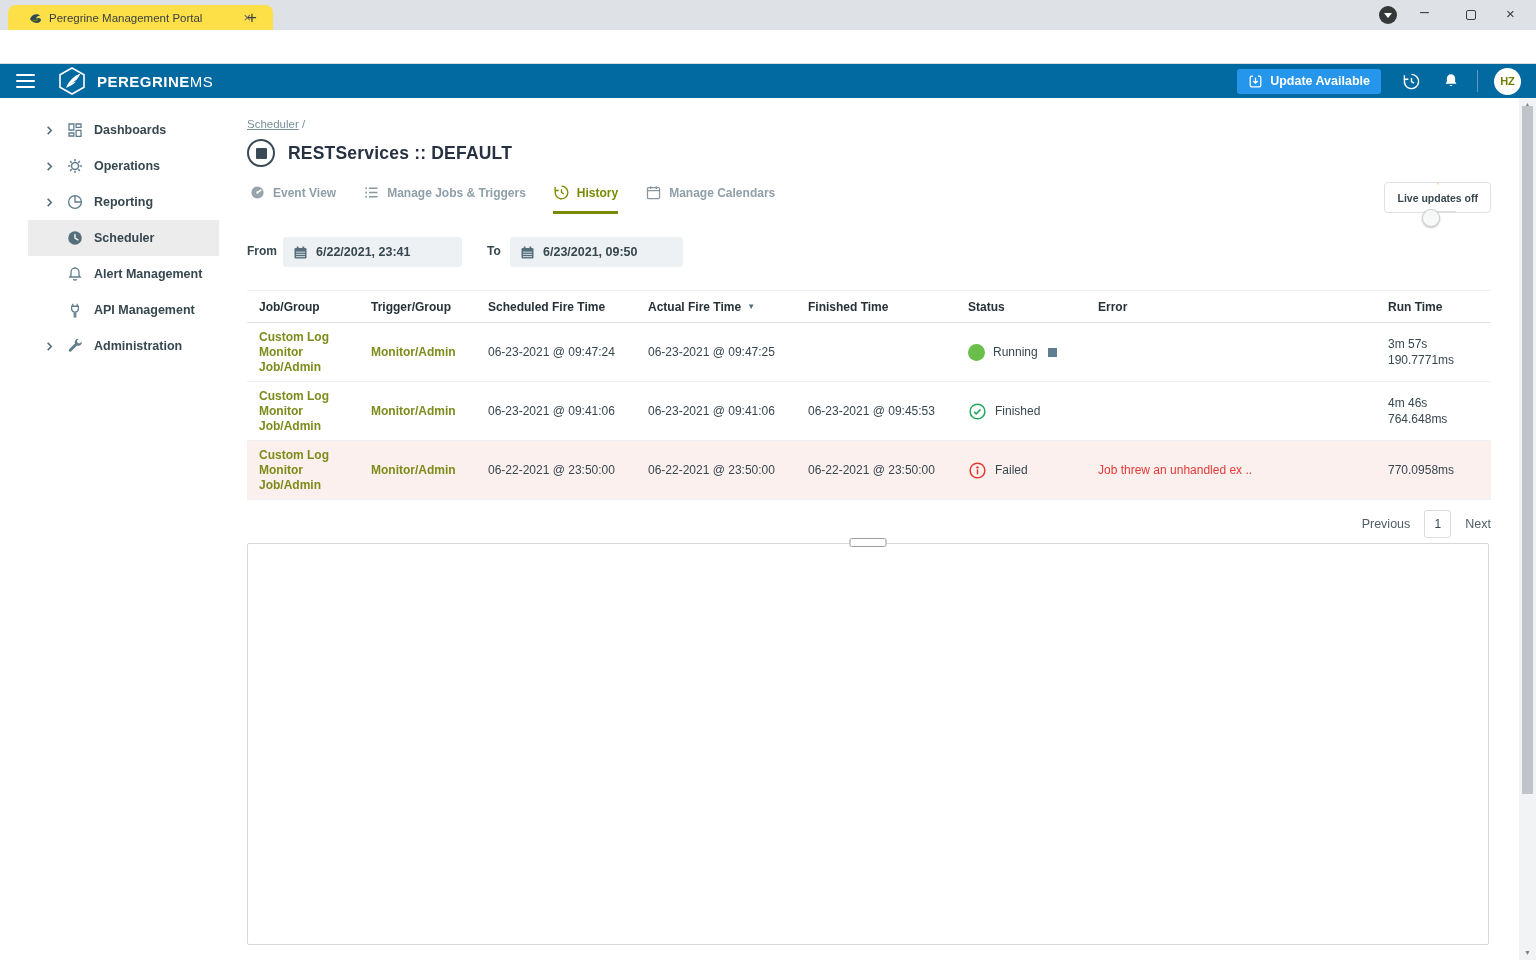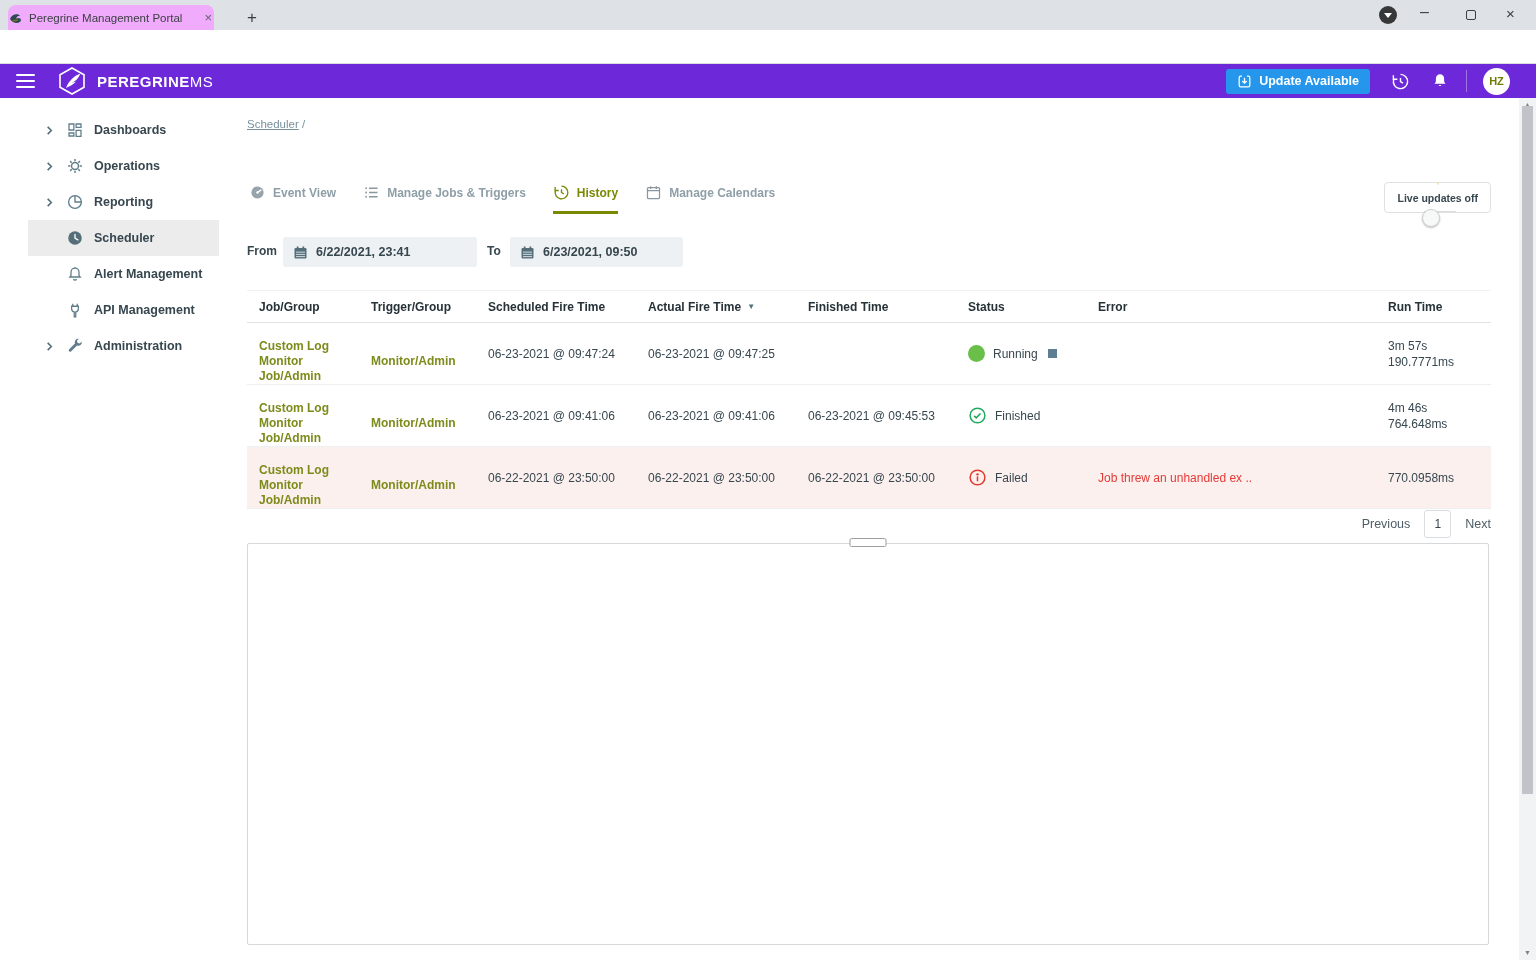--- a/index.html
+++ b/index.html
@@ -6,22 +6,22 @@
   html,body { width:1536px; height:960px; }
   body {
     font-family:"Liberation Sans", sans-serif;
     background:#fff; overflow:hidden; position:relative;
     -webkit-font-smoothing:antialiased;
   }
   svg { display:block; }
 
   
   .tabbar { position:absolute; left:0; top:0; width:1536px; height:30px; background:#dee1e6; }
-  .btab { position:absolute; left:8px; top:5px; width:206px; height:25px; background:#f0abfc;
-          border-radius:8px 8px 0 0; display:flex; align-items:center; gap:7px; padding:0 0;
+  .btab { position:absolute; left:8px; top:5px; width:265px; height:25px; background:#fde047;
+          border-radius:8px 8px 0 0; display:flex; align-items:center; gap:7px; padding:0 20px;
           font-size:11.5px; color:#3c4043; }
   .btab-title { flex:1; white-space:nowrap; overflow:hidden; text-overflow:ellipsis; }
   .btab-close { font-size:13px; color:#5f6368; cursor:pointer; padding:0 2px; }
   .newtab { position:absolute; left:238px; top:5px; width:28px; height:25px; display:flex;
             align-items:center; justify-content:center; font-size:17px; color:#3c4043; cursor:pointer; }
   .win-update { position:absolute; left:1379px; top:6px; width:18px; height:18px; border-radius:50%;
                 background:#37383a; display:flex; align-items:center; justify-content:center; cursor:pointer; }
   .win-update .chev { width:0; height:0; border-left:4px solid transparent; border-right:4px solid transparent;
                       border-top:5px solid #fff; margin-top:1px; }
   .win-min { position:absolute; left:1420px; top:3px; font-size:16px; color:#3c4043; cursor:pointer; }
@@ -42,22 +42,22 @@
            border-radius:3px; color:#fff; font-size:11px; font-weight:bold; display:flex;
            align-items:center; justify-content:center; cursor:pointer; }
   .ext-mag { position:absolute; left:1422px; top:37px; cursor:pointer; }
   .ext-puzzle { position:absolute; left:1452px; top:38px; cursor:pointer; }
   .ext-avatar { position:absolute; left:1477px; top:36px; width:22px; height:22px; border-radius:50%;
                 background:#7c3aca; color:#fff; font-size:11px; font-weight:bold; display:flex;
                 align-items:center; justify-content:center; cursor:pointer; }
   .dots { position:absolute; left:1512px; top:37px; font-size:15px; color:#5f6368; cursor:pointer; }
 
   
-  .appheader { position:absolute; left:0; top:64px; width:1536px; height:34px; background:#6d28d9;
-               display:flex; align-items:center; color:#fff; padding-right:26px; }
+  .appheader { position:absolute; left:0; top:64px; width:1536px; height:34px; background:#0369a1;
+               display:flex; align-items:center; color:#fff; padding-right:15px; }
   .hamburger { margin-left:16px; width:19px; height:14px; display:flex; flex-direction:column;
                justify-content:space-between; cursor:pointer; }
   .hamburger i { display:block; height:2.2px; background:#fff; border-radius:1px; }
   .logo { margin-left:22px; }
   .brand { margin-left:10px; font-size:15px; letter-spacing:.5px; }
   .brand b { font-weight:bold; }
   .brand span { font-weight:normal; }
   .hdr-right { margin-left:auto; display:flex; align-items:center; }
   .update-btn { height:25px; background:#2596ec; border:none; border-radius:3px; color:#fff;
                 font-family:inherit; font-size:12.5px; font-weight:bold; display:flex; align-items:center;
@@ -108,21 +108,21 @@
 
   .gtable { position:absolute; left:28px; top:192px; width:1244px; }
   .g-head, .g-row { display:grid; grid-template-columns:112px 117px 160px 160px 160px 130px 290px 115px; }
   .g-head { height:33px; align-items:center; border-top:1px solid #f1f1f1; border-bottom:1px solid #e2e2e2;
             font-size:12px; font-weight:bold; color:#263238; }
   .g-head .th { padding-left:12px; display:flex; align-items:center; gap:6px; }
   .sort-ic { font-size:8px; color:#546e7a; }
   .g-row { min-height:59px; align-items:center; border-bottom:1px solid #edf0f1; font-size:12px; color:#37474f; }
   .g-row .td { padding-left:12px; padding-right:8px; }
   .r-failed { background:#fcf0ee; }
-  .job, .trig { color:#7d8b1a; font-weight:bold; line-height:15px; cursor:pointer;margin-top:16px; }
+  .job, .trig { color:#7d8b1a; font-weight:bold; line-height:15px; cursor:pointer; }
   .status-cell { display:flex; align-items:center; gap:8px; }
   .run-dot { width:17px; height:17px; border-radius:50%; background:#6abf4b; flex:none; }
   .stop-sq { width:9px; height:9px; background:#5d7f91; margin-left:2px; cursor:pointer; flex:none; }
   .error-cell { color:#e53935; }
   .rt { line-height:16px; }
   .rt-line:empty { display:none; }
 
   .showing { position:absolute; left:28px; top:424px; font-size:12px; color:#9aa0a6;margin-top:44px; }
   .pager { position:absolute; right:28px; top:412px; display:flex; align-items:center; gap:14px;
            font-size:12.5px; color:#4e5d66; }
@@ -321,20 +321,26 @@
   </div>
 </div>
 
 <div class="content">
 
   <div class="breadcrumb">
     <a>Scheduler</a>
     <span>/</span>
   </div>
 
+  <div class="title-row">
+    <span class="stop-circle">
+        <i></i>
+      </span>
+    <span class="page-title">RESTServices :: DEFAULT</span>
+  </div>
 
   <div class="tabs-row">
     <div class="tab-item">
       <svg width="17" height="17" viewBox="0 0 24 24">
         <circle cx="12" cy="12" r="8.6" fill="#97a4ab"></circle>
         <path d="M12 12l4.8-3.4" stroke="#fff" stroke-width="2" stroke-linecap="round"></path>
         <circle cx="12" cy="12" r="1.7" fill="#fff"></circle>
       </svg>
       <span>Event View</span>
     </div>
@@ -372,21 +378,21 @@
         <circle cx="12.1" cy="16.6" r="1.4" fill="#fff"></circle>
       </svg>
       <span>Live updates off</span>
       <span class="toggle">
           <i class="knob"></i>
         </span>
     </div>
   </div>
 
   <span class="flabel" style="left:28px">From</span>
-  <div class="ffield" style="left:64px; width:194px">
+  <div class="ffield" style="left:64px; width:179px">
     <svg width="15" height="15" viewBox="0 0 20 20">
       <rect x="2" y="4" width="16" height="14" rx="1.5" fill="#546e7a"></rect>
       <rect x="5" y="2" width="2.4" height="4" fill="#546e7a"></rect>
         <rect x="12.6" y="2" width="2.4" height="4" fill="#546e7a"></rect>
       <path d="M4 9.5h12M4 12.5h12M4 15.5h12" stroke="#fff" stroke-width="1"></path>
     </svg>
     <span>6/22/2021, 23:41</span>
   </div>
   <span class="flabel" style="left:268px">To</span>
   <div class="ffield" style="left:291px; width:173px">

